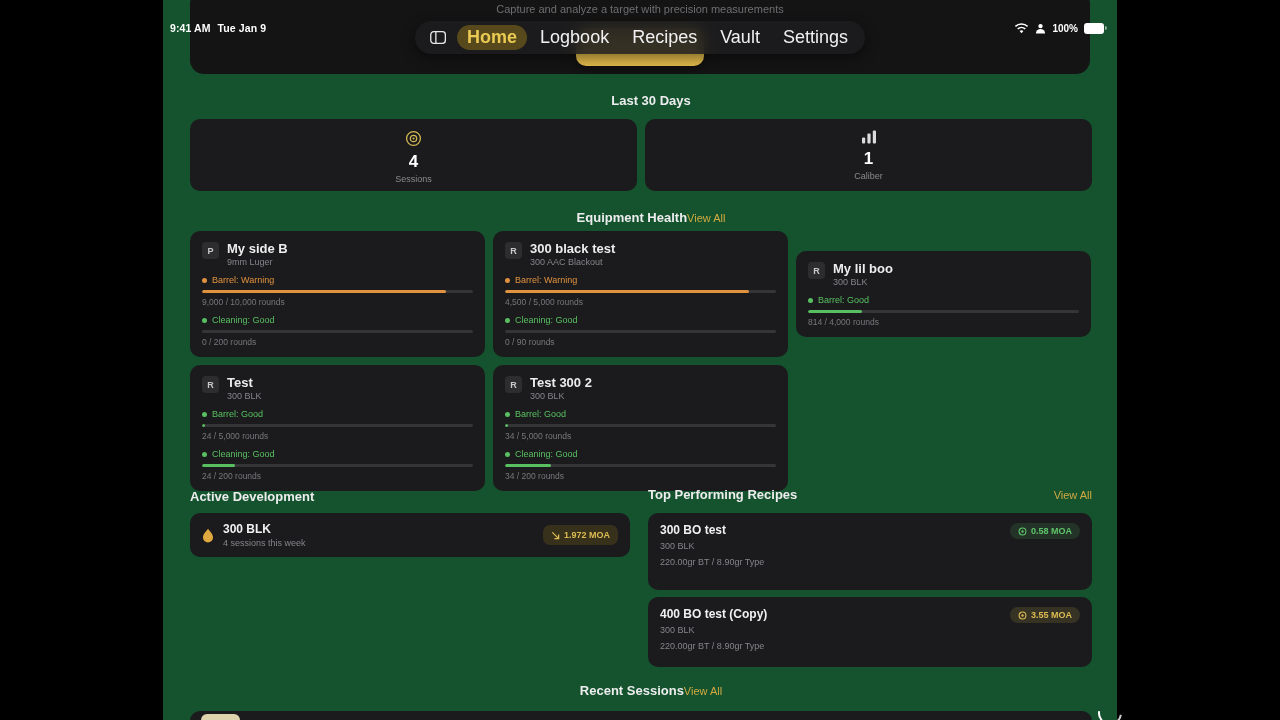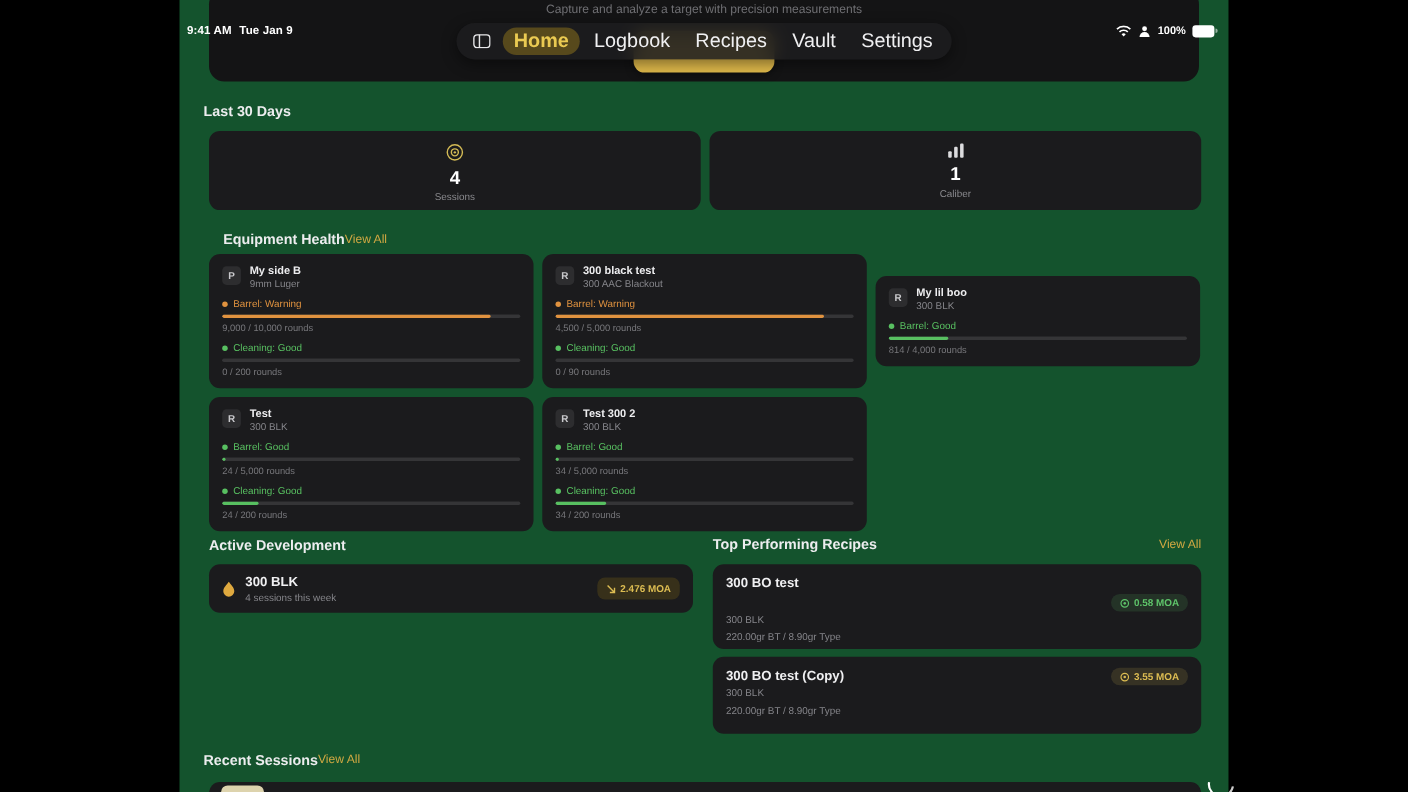--- a/index.html
+++ b/index.html
@@ -24,38 +24,38 @@
   .hero-sub { position:absolute; top:13px; left:0; right:0; text-align:center; font-size:11px; color:#6f6f73; }
   .hero-btn { position:absolute; left:50%; transform:translateX(-50%); top:38px; width:128px; height:38px; border-radius:10px; background:#e2bb4b; border:none; z-index:2; box-shadow:0 2px 8px rgba(0,0,0,.4); }
 
   
   .navbar { position:absolute; left:50%; transform:translateX(-50%); top:21px; height:33px; display:flex; align-items:center; gap:3px; padding:0 7px; background:rgba(29,29,31,.88); backdrop-filter:blur(8px); border-radius:17px; z-index:5; box-shadow:0 4px 14px rgba(0,0,0,.45); }
   .nav-toggle { width:32px; height:26px; display:flex; align-items:center; justify-content:center; background:transparent; border:none; cursor:pointer; }
   .nav-tab { height:25px; padding:0 10px; border-radius:13px; background:transparent; border:none; font-size:18px; color:#f0f0f2; font-family:inherit; display:flex; align-items:center; cursor:pointer; }
   .nav-tab.active { background:#57491c; color:#eaca52; font-weight:600; }
 
   
-  .sec-head { position:absolute; left:22px; width:902px; display:flex; justify-content:flex-start; align-items:center; }
+  .sec-head { position:absolute; left:37px; width:902px; display:flex; justify-content:center; align-items:center; }
   .sec-title { font-size:13px; font-weight:700; color:#ededef; }
   .view-all { font-size:11px; color:#d2a942; background:none; border:none; font-family:inherit; cursor:pointer; }
 
   
   #head-last30 { top:93px; }
   .stats { position:absolute; left:27px; top:119px; width:902px; display:flex; gap:8px; }
   .stat-card { flex:1; height:72px; background:#1b1b1d; border-radius:10px; display:flex; flex-direction:column; align-items:center; padding-top:11px; }
   .stat-value { margin-top:5px; font-size:17px; font-weight:700; color:#fff; }
   .stat-label { margin-top:2px; font-size:9px; color:#8a8a8e; }
 
   
-  #head-equip { top:210px;margin-left:18px; }
+  #head-equip { top:210px; }
   .eq-grid { position:absolute; left:27px; top:231px; width:902px; display:flex; flex-wrap:wrap; gap:8px; align-items:center; }
   .eq-card { width:295px; background:#1b1b1d; border-radius:10px; padding:10px 12px; cursor:pointer; }
   .eq-head { display:flex; gap:8px; }
   .eq-badge { width:17px; height:17px; border-radius:4px; background:#2d2d2f; color:#c9c9cc; font-size:9px; font-weight:700; display:flex; align-items:center; justify-content:center; margin-top:1px; flex:none; }
-  .eq-name { font-size:10px; font-weight:700; color:#ededef; }
+  .eq-name { font-size:13px; font-weight:700; color:#ededef; }
   .eq-cal { font-size:9px; color:#85858a; margin-top:1px; }
   .gauge { margin-top:8px; }
   .g-label { display:flex; align-items:center; gap:5px; font-size:9px; }
   .g-dot { width:5px; height:5px; border-radius:50%; background:currentColor; flex:none; }
   .s-warning { color:#e0923f; }
   .s-good { color:#58c061; }
   .g-bar { margin-top:5px; height:3px; border-radius:2px; background:#353537; overflow:hidden; }
   .g-fill { height:100%; border-radius:2px; width:0; }
   .g-fill.s-warning { background:#e0923f; }
   .g-fill.s-good { background:#58c061; }
@@ -68,21 +68,21 @@
   .ad-sub { font-size:9px; color:#85858a; margin-top:2px; }
   .ad-badge { margin-left:auto; display:flex; align-items:center; gap:4px; background:#37301a; color:#dcbc52; font-size:9px; font-weight:700; padding:5px 8px; border-radius:7px; }
 
   #head-recipes { position:absolute; left:485px; top:487px; width:444px; display:flex; justify-content:space-between; align-items:center; }
   .recipe-card { position:absolute; left:485px; width:444px; background:#1b1b1d; border-radius:10px; padding:10px 12px; cursor:pointer; }
   #recipe-0 { top:513px; height:77px; }
   #recipe-1 { top:597px; height:70px; }
   .rc-top { display:flex; justify-content:space-between; align-items:flex-start; }
   .rc-name { font-size:12px; font-weight:700; color:#f0f0f2; }
   .rc-badge { display:flex; align-items:center; gap:4px; font-size:9px; font-weight:700; padding:3px 8px; border-radius:9px; flex:none; }
-  .tone-green { color:#5ec46a; background:rgba(94,196,106,.14);margin-top:17px; }
+  .tone-green { color:#5ec46a; background:rgba(94,196,106,.14); }
   .tone-yellow { color:#dcbc52; background:rgba(220,188,82,.14); }
   .rc-cal { font-size:9px; color:#85858a; margin-top:2px; }
   .rc-load { font-size:9px; color:#85858a; margin-top:6px; }
   .rc-meta { display:flex; align-items:center; gap:4px; margin-top:7px; font-size:8.5px; color:#85858a; }
   .meta-sep { width:2px; height:2px; border-radius:50%; background:#6c6c70; margin:0 3px; }
 
   
   #head-recent { top:683px; }
   .recent-card { position:absolute; left:27px; top:711px; width:902px; height:44px; background:#1b1b1d; border-radius:10px; padding:3px 0 0 11px; }
   .recent-thumb { width:39px; height:36px; border-radius:6px; background:#ddd3ad; }
@@ -316,21 +316,21 @@
       <div>
         <div class="ad-name">300 BLK</div>
         <div class="ad-sub">4 sessions this week</div>
       </div>
       <div class="ad-badge">
         <span class="icon">
           <svg width="9" height="9" viewBox="0 0 10 10">
               <path d="M1.5 1.5 L8.5 8.5 M8.5 3.8 V8.5 H3.8" stroke="#dcbc52" stroke-width="1.4" fill="none"></path>
             </svg>
         </span>
-        <span>2.476 MOA</span>
+        <span>1.972 MOA</span>
       </div>
     </div>
 
     <div id="head-recipes">
       <span class="sec-title">Top Performing Recipes</span>
       <button class="view-all">View All</button>
     </div>
 
     <div class="recipe-card" id="recipe-0">
       <div class="rc-top">
@@ -344,21 +344,21 @@
           </span>
           <span>0.58 MOA</span>
         </span>
       </div>
       <div class="rc-cal">300 BLK</div>
       <div class="rc-load">220.00gr BT / 8.90gr Type</div>
     </div>
 
     <div class="recipe-card" id="recipe-1">
       <div class="rc-top">
-        <span class="rc-name">300 BO test (Copy)</span>
+        <span class="rc-name">400 BO test (Copy)</span>
         <span class="rc-badge tone-yellow">
           <span class="icon">
             <svg width="9" height="9" viewBox="0 0 10 10">
                 <circle cx="5" cy="5" r="3.8" stroke="currentColor" fill="none" stroke-width="1.2"></circle>
                 <circle cx="5" cy="5" r="1.3" fill="currentColor"></circle>
               </svg>
           </span>
           <span>3.55 MOA</span>
         </span>
       </div>

